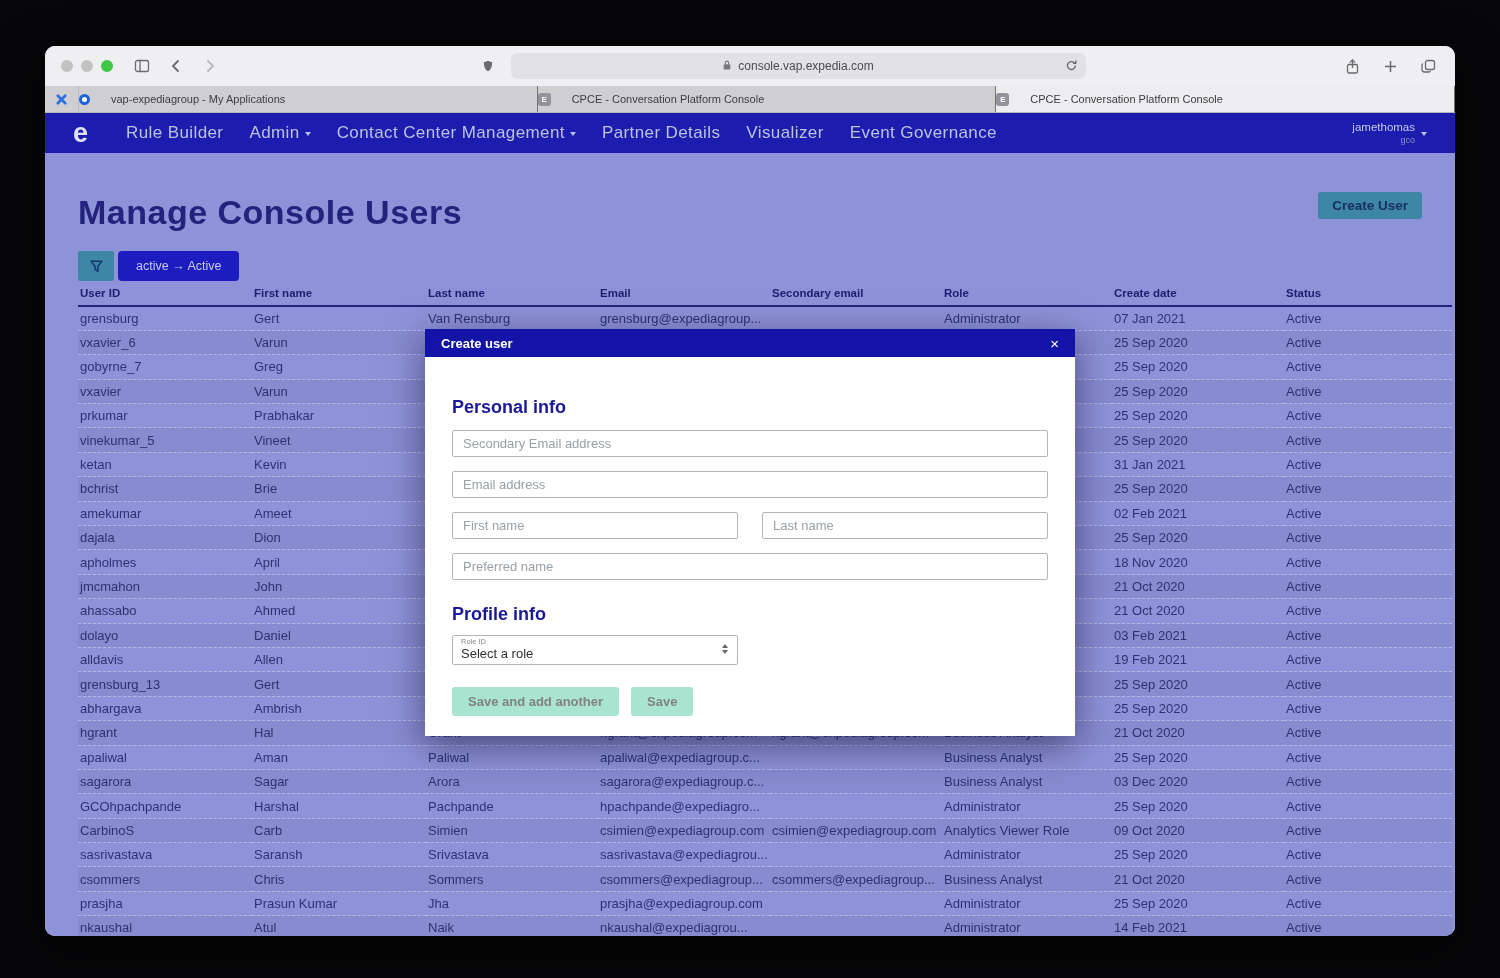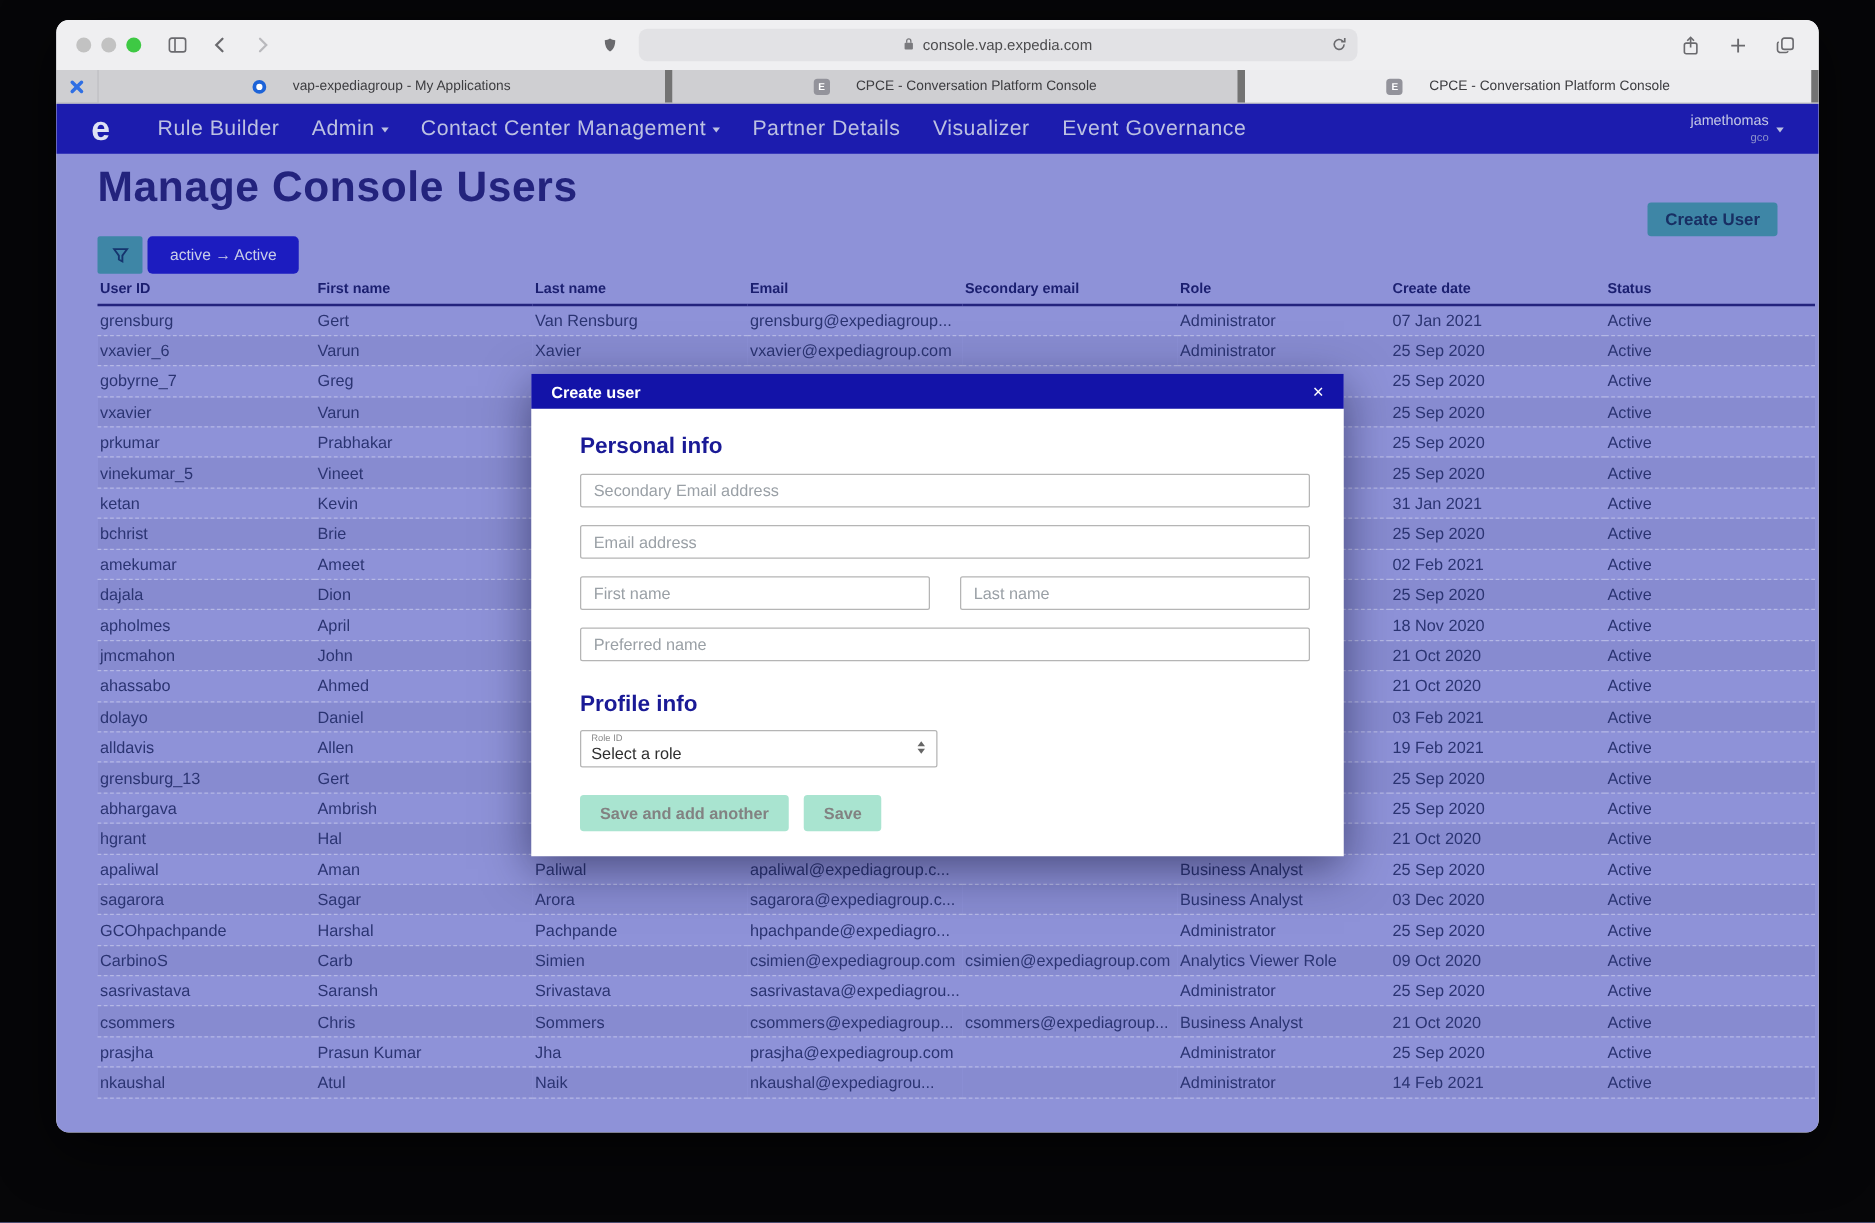--- a/index.html
+++ b/index.html
@@ -1,60 +1,60 @@
 <!DOCTYPE html>
 <html><head>
 <meta charset="utf-8">
 <style>
   * { margin:0; padding:0; box-sizing:border-box; font-family:"Liberation Sans", sans-serif; }
   body { width:1500px; height:978px; background:#060608; position:relative; overflow:hidden; }
 
-  .window { position:absolute; left:45px; top:16px; width:1410px; height:890px;
+  .window { position:absolute; left:45px; top:46px; width:1410px; height:890px;
             border-radius:10px; overflow:hidden; background:#efeff1;
             box-shadow:0 12px 45px rgba(0,0,0,.65); }
 
   
   .toolbar { height:40px; background:#efeff1; display:flex; align-items:center;
              padding:0 16px; gap:12px; }
   .lights { display:flex; gap:8px; margin-right:6px; }
   .light { width:12px; height:12px; border-radius:50%; }
   .tool-ic { display:flex; align-items:center; justify-content:center; width:22px; height:22px; }
   .spacer { flex:1; }
   .urlbar { width:575px; height:26px; background:#e2e2e5; border-radius:7px;
             display:flex; align-items:center; justify-content:center; gap:6px;
             color:#4c4c4e; font-size:12px; position:relative; }
   .urlbar .reload { position:absolute; right:7px; top:5px; }
   .right-ics { display:flex; gap:16px; align-items:center; }
 
   
   .tabstrip { height:27px; background:#cfcfd2; display:flex; border-bottom:1px solid #b5b5b8; }
   .pinned-tab { width:34px; display:flex; align-items:center; justify-content:center;
                 border-right:1px solid #bcbcbf; }
-  .tab { flex:1; display:flex; align-items:center; justify-content:center; gap:21px;
-         font-size:11px; color:#3d3d40; border-right:6px solid #737373; background:#cfcfd2;
+  .tab { flex:1; display:flex; align-items:center; justify-content:flex-start; gap:21px;
+         font-size:11px; color:#3d3d40; border-right:1px solid #737373; background:#cfcfd2;
          white-space:nowrap; overflow:hidden; }
   .tab.active { background:#ededef; }
   .fav-ring { width:11px; height:11px; border-radius:50%; border:3px solid #1d63d8; background:#fff; }
   .fav-sq { width:13px; height:13px; border-radius:3px; background:#93939b; color:#fff;
             font-size:8px; font-weight:bold; display:flex; align-items:center; justify-content:center; }
 
   
   .viewport { position:relative; height:823px; background:#8e92d8; overflow:hidden; }
   .navbar { height:40px; background:#1c1cae; display:flex; align-items:center;
             padding:0 28px; gap:26px; }
   .brand { font-size:27px; font-weight:bold; color:#dfe2f4; margin-right:12px; line-height:1; }
   .nav-item { font-size:17px; color:#bcc1e2; letter-spacing:.4px; display:flex;
               gap:5px; align-items:center; white-space:nowrap; }
   .caret { width:0; height:0; border-left:3.5px solid transparent; border-right:3.5px solid transparent;
            border-top:4px solid #bcc1e2; margin-top:2px; }
   .nav-user { margin-left:auto; text-align:right; color:#c4c8e6; font-size:11.5px; line-height:1.25;
               display:flex; align-items:center; gap:6px; }
   .nav-user .sub { font-size:9px; color:#8b90cb; display:block; }
 
-  .content { position:relative; height:810px; padding:8px 33px 0 33px; }
+  .content { position:relative; height:810px; padding:40px 33px 0 33px; }
   .page-title { font-size:34px; font-weight:bold; color:#23237d; letter-spacing:.5px; height:44px; }
   .create-btn { position:absolute; top:39px; right:33px; background:#3e86a6; color:#182f63;
                 font-weight:bold; font-size:13.5px; padding:6px 14px; border-radius:3px; border:none; }
 
   .filter-row { margin-top:14px; display:flex; gap:4px; height:30px; }
   .filter-btn { width:36px; background:#3e86a6; display:flex; align-items:center;
                 justify-content:center; border-radius:2px; border:none; }
   .chip { background:#1c1cc0; border-radius:4px; color:#c8cce8; font-size:12.5px;
           display:flex; align-items:center; padding:0 18px; }
 
@@ -64,21 +64,21 @@
   td { font-size:13px; color:#2b3472; height:24.4px; padding:0 6px 0 2px;
        border-bottom:1px dashed rgba(255,255,255,.35); white-space:nowrap; overflow:hidden; }
   tbody tr:nth-child(even) td { background:rgba(18,18,80,.055); }
 
   
   .modal { position:absolute; left:380px; top:216px; width:650px; background:#fff;
            box-shadow:0 10px 35px rgba(8,8,40,.5); z-index:5; }
   .modal-header { height:28px; background:#1313a8; color:#fff; display:flex;
                   align-items:center; padding:0 16px; font-size:13px; font-weight:bold; }
   .modal-close { margin-left:auto; font-size:15px; color:#fff; font-weight:normal; cursor:default; }
-  .modal-body { padding:11px 27px 20px 27px;margin-left:12px; }
+  .modal-body { padding:32px 27px 20px 27px; }
   .section-h { font-size:18px; font-weight:bold; color:#1a1a96; margin:8px 0 12px; }
   .section-h.profile { margin-top:24px; margin-bottom:10px; }
   .field { width:100%; height:27px; border:1px solid #b5b5b5; border-radius:2px;
            font-size:13px; padding:0 10px; color:#333; margin-bottom:14px; display:block; }
   .field::placeholder { color:#9aa0a6; }
   .row2 { display:flex; gap:24px; } .row2 .field { flex:1; }
   .select-box { width:286px; height:30px; border:1px solid #b5b5b5; border-radius:2px;
                 padding:2px 8px; position:relative; }
   .select-label { font-size:7.5px; color:#8a8a8a; line-height:1.1; }
   .select-value { font-size:13px; color:#2f2f2f; line-height:1.2; }

